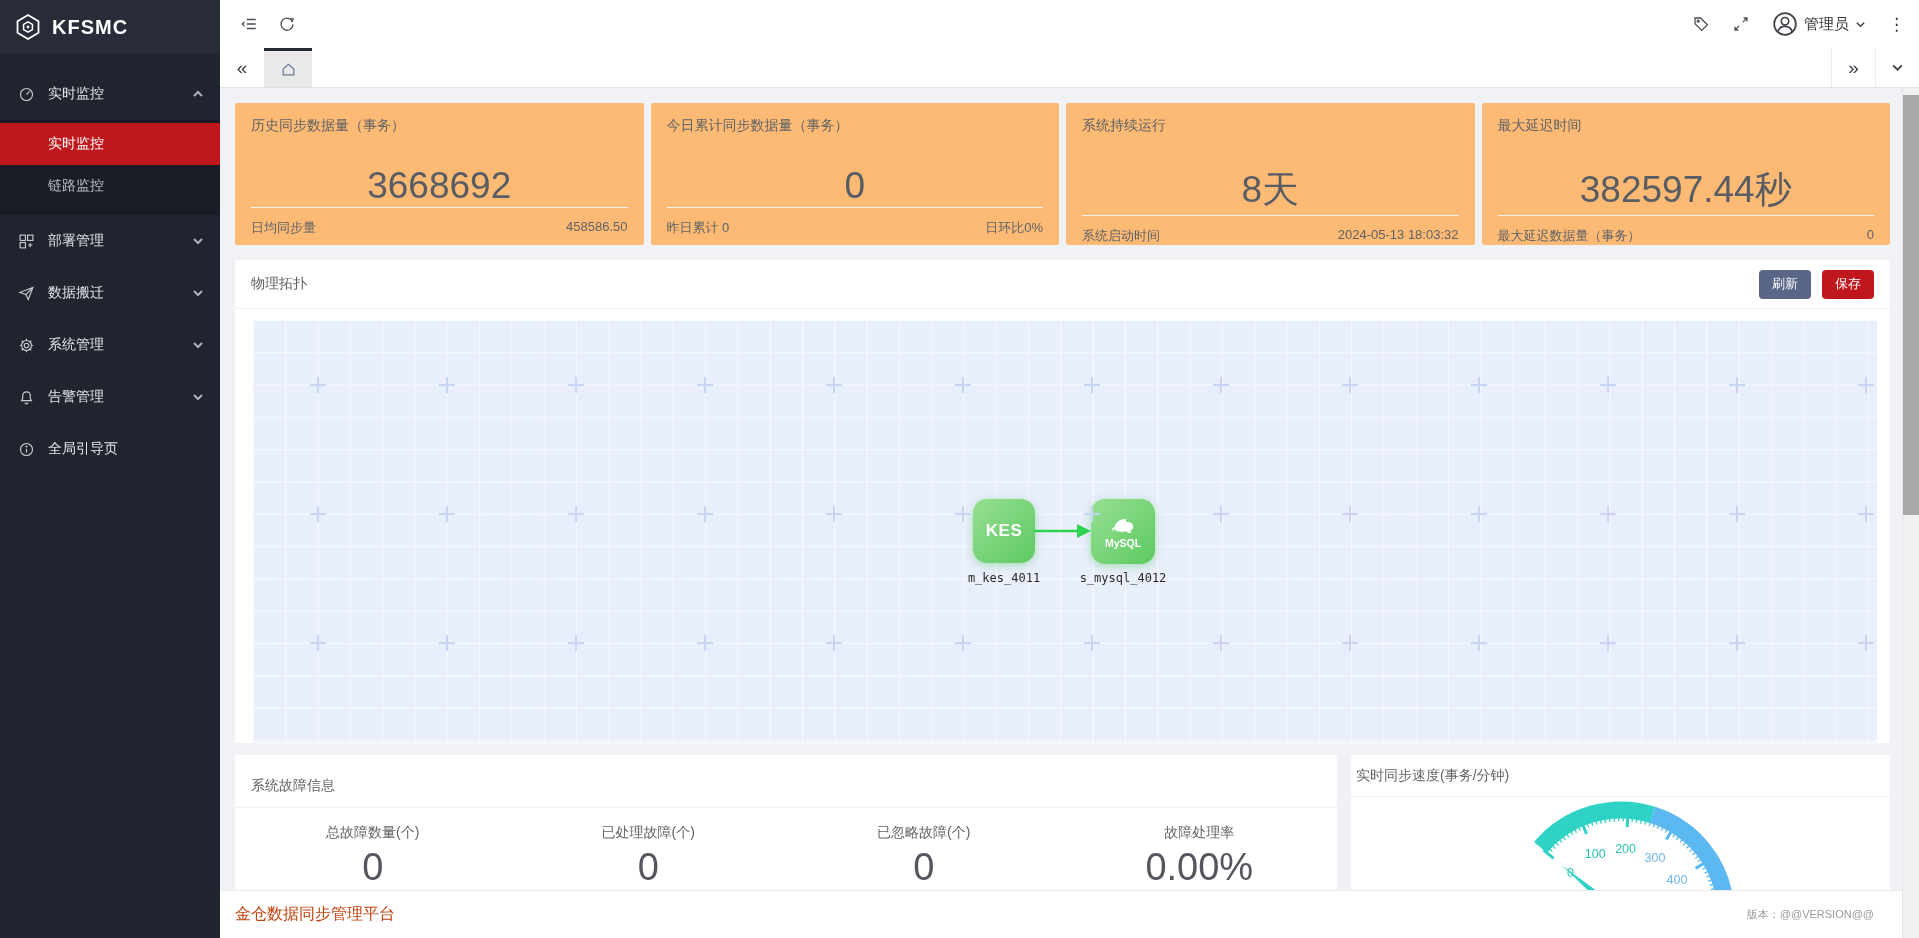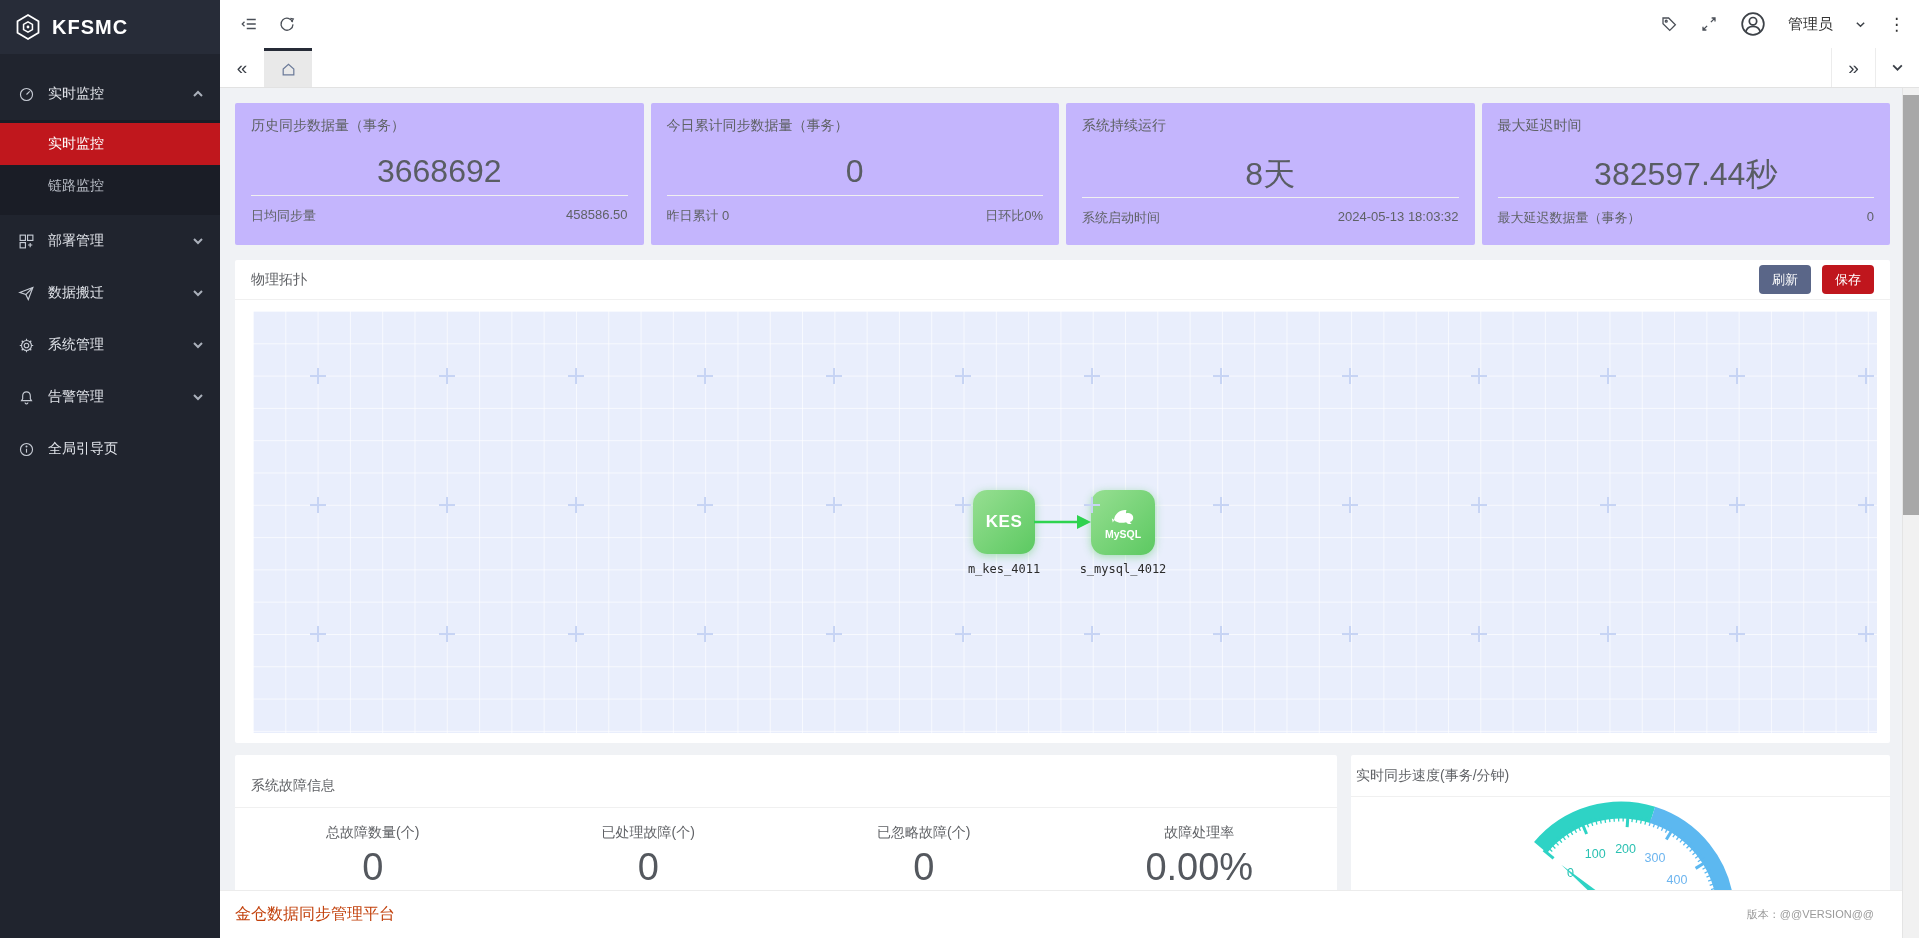--- a/index.html
+++ b/index.html
@@ -18,47 +18,47 @@
   .chev { width:12px; height:12px; stroke:#aab0bb; fill:none; stroke-width:2; }
   .submenu { background:#1a1d26; padding:3px 0 8px 0; }
   .submenu-item { height:42px; display:flex; align-items:center; padding-left:48px; color:#b9bec7; font-size:14px; cursor:pointer; }
   .submenu-item.active { background:#c0171d; color:#fff; }
 
   
   .topbar { position:absolute; left:220px; top:0; width:1699px; height:48px; background:#fff; display:flex; align-items:center; padding:0 14px 0 20px; z-index:20; }
   .tb-icon { width:18px; height:18px; stroke:#4a4f57; fill:none; stroke-width:1.7; cursor:pointer; }
   .tb-left { display:flex; align-items:center; gap:20px; }
   .tb-right { margin-left:auto; display:flex; align-items:center; gap:22px; }
-  .user-chip { display:flex; align-items:center; gap:22px; cursor:pointer; }
+  .user-chip { display:flex; align-items:center; gap:6px; cursor:pointer; }
   .user-chip .uname { font-size:15px; color:#333; }
   .kebab { font-size:17px; color:#333; cursor:pointer; line-height:1; }
 
   
   .tabbar { position:absolute; left:220px; top:48px; width:1699px; height:40px; background:#fff; border-bottom:1px solid #e2e2e2; display:flex; align-items:stretch; z-index:20; }
   .tab-arrow { width:44px; display:flex; align-items:center; justify-content:center; color:#3a3f47; font-size:19px; cursor:pointer; }
   .tab-home { width:48px; background:#e9e9e9; border-top:3px solid #262b37; display:flex; align-items:center; justify-content:center; cursor:pointer; }
   .tab-right { margin-left:auto; display:flex; }
   .tab-btn { width:44px; border-left:1px solid #ececec; display:flex; align-items:center; justify-content:center; color:#3a3f47; font-size:19px; cursor:pointer; }
 
   
   .vscroll { position:absolute; right:0; top:88px; width:17px; height:850px; background:#f1f1f1; border-left:1px solid #e4e4e4; z-index:40; }
   .vscroll .thumb { position:absolute; left:0; top:7px; width:16px; height:420px; background:#a8a8a8; }
 
   
   .content { position:absolute; left:220px; top:88px; width:1682px; height:802px; padding:0 12px 0 15px; overflow:hidden; }
   .cards-row { margin-top:15px; display:flex; gap:7px; height:142px; }
-  .stat-card { flex:1; background:#c4b5fd; border-radius:2px; padding:14px 16px 8px 16px; display:flex; flex-direction:column; }
+  .stat-card { flex:1; background:#fdba74; border-radius:2px; padding:14px 16px 8px 16px; display:flex; flex-direction:column; }
   .stat-title { font-size:14px; color:#5f6266; }
-  .stat-value { font-size:32px; color:#595d63; text-align:center; margin-top:18px; flex:1; }
+  .stat-value { font-size:37px; color:#595d63; text-align:center; margin-top:30px; flex:1; }
   .stat-footer { border-top:1px solid #f0f0f0; padding:11px 0 12px 0; display:flex; justify-content:space-between; font-size:13px; color:#5f6266; }
 
   .panel { background:#fff; border-radius:2px; }
   .topo-panel { margin-top:15px; height:483px; }
   .panel-head { display:flex; align-items:center; padding:0 16px; border-bottom:1px solid #f0f0f0; }
-  .topo-panel .panel-head { height:40px; }
+  .topo-panel .panel-head { height:49px; }
   .panel-title { font-size:14px; color:#606266; }
   .topo-btns { margin-left:auto; display:flex; gap:11px; }
   .btn { height:29px; padding:0 13px; border:none; border-radius:4px; color:#fff; font-size:13px; cursor:pointer; font-family:inherit; }
   .btn-refresh { background:#5a6688; }
   .btn-save { background:#c0161d; }
 
   .topo-canvas { position:relative; margin:11px 13px 0 18px; height:422px; background:#e9eefc;
     background-image:linear-gradient(to right, rgba(255,255,255,.65) 1px, transparent 1px),
                      linear-gradient(to bottom, rgba(255,255,255,.65) 1px, transparent 1px);
     background-size:32.3px 32.3px; overflow:hidden; }

